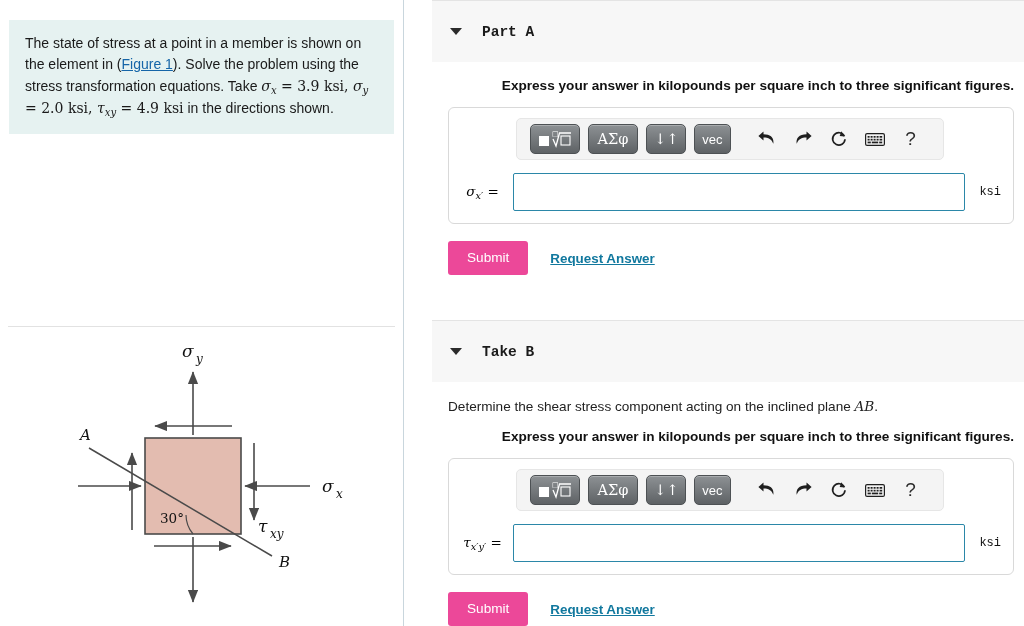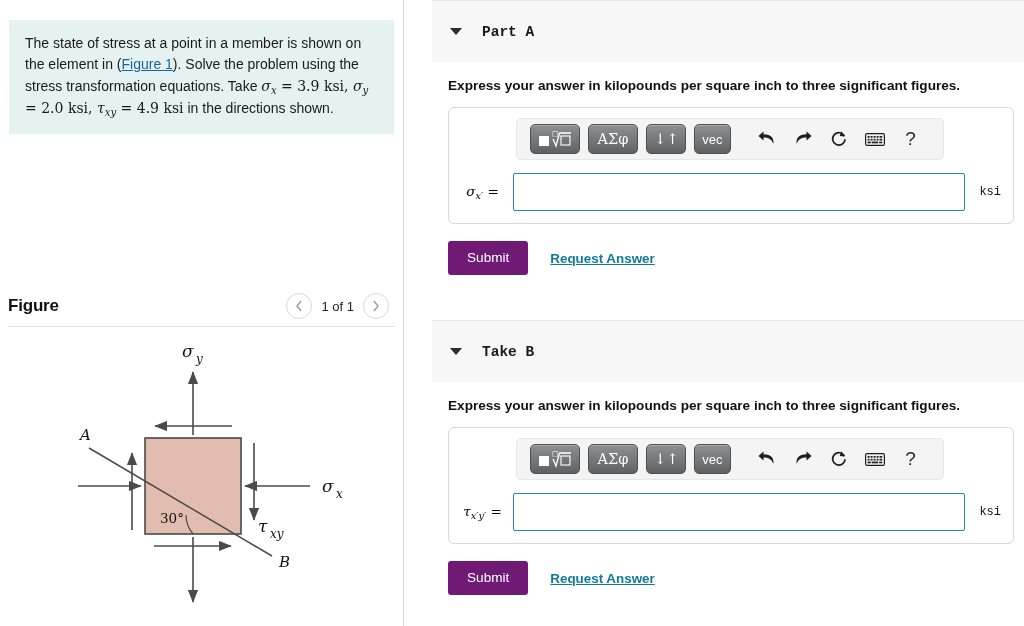--- a/index.html
+++ b/index.html
@@ -71,21 +71,21 @@
     width: 0; height: 0;
     border-left: 6px solid transparent;
     border-right: 6px solid transparent;
     border-top: 7px solid #2b2b2b;
     margin-right: 20px;
   }
   .part-label { font-size: 14.5px; font-weight: bold; color: #1b1b1b; font-family: Liberation Mono, monospace; }
 
   .part-body { position: absolute; left: 44px; right: 10px; }
   .prompt { font-size: 13.6px; color: #222; margin-bottom: 15px; }
-  .prompt-bold { font-size: 13.6px; color: #111; font-weight: bold; margin-bottom: 14px; }
+  .prompt-bold { font-size: 13.6px; color: #111; font-weight: bold; margin-bottom: 14px; text-align: right; }
 
   .answer-box {
     border: 1px solid #d9d9d9;
     border-radius: 6px;
     background: #fff;
     padding: 10px 12px 12px 12px;
   }
   .toolbar {
     background: #f4f4f4;
     border: 1px solid #e6e6e6;
@@ -147,21 +147,21 @@
   .unit {
     font-family: Liberation Mono, monospace;
     font-size: 12px;
     color: #111;
     padding-left: 14px;
     white-space: nowrap;
   }
 
   .actions { display: flex; align-items: center; margin-top: 17px; }
   .submit-btn {
-    background: #701a75;
+    background: #ec4899;
     color: #fff;
     border: none;
     border-radius: 3px;
     font-size: 13.6px;
     font-family: "Liberation Sans", sans-serif;
     padding: 9px 19px 10px 19px;
     cursor: pointer;
   }
   .request-link {
     color: #11789e;
@@ -176,36 +176,20 @@
 <body>
 
 <div class="page">
 
   <div class="left-col">
 
     <div class="problem-box">
       <span>The state of stress at a point in a member is shown on the element in (</span><a class="fig-link" href="#">Figure 1</a><span>). Solve the problem using the stress transformation equations. Take </span><span class="mvar">σ</span><span class="sub">x</span><span class="mn"> = 3.9 ksi, </span><span class="mvar">σ</span><span class="sub">y</span><span class="mn"> = 2.0 ksi, </span><span class="mvar">τ</span><span class="sub">xy</span><span class="mn"> = 4.9 ksi</span><span> in the directions shown.</span>
     </div>
 
-    <div class="figure-header">
-      <div class="figure-title">Figure</div>
-      <div class="fig-nav">
-        <div class="nav-circle">
-          <svg width="8" height="12" viewBox="0 0 8 12" fill="none" stroke="#9a9a9a" stroke-width="1.4">
-              <path d="M6 1 L2 6 L6 11"></path>
-            </svg>
-        </div>
-        <div class="fig-count">1 of 1</div>
-        <div class="nav-circle">
-          <svg width="8" height="12" viewBox="0 0 8 12" fill="none" stroke="#9a9a9a" stroke-width="1.4">
-              <path d="M2 1 L6 6 L2 11"></path>
-            </svg>
-        </div>
-      </div>
-    </div>
     <div class="fig-divider"></div>
 
     <div class="figure-canvas">
       <svg width="404" height="296" viewBox="0 0 404 296">
         <defs>
           <marker id="ah" markerWidth="9" markerHeight="9" refX="7.5" refY="3.2" orient="auto">
             <path d="M0,0 L8,3.2 L0,6.4 Z" fill="#4a4a4a"></path>
           </marker>
         </defs>
 
@@ -324,20 +308,21 @@
         <a class="request-link" href="#">Request Answer</a>
       </div>
     </div>
 
     <div class="part-header" style="top:320px;">
       <div class="caret"></div>
       <div class="part-label">Take B</div>
     </div>
 
     <div class="part-body" style="top:398px;">
+      <div class="prompt"><span>Determine the shear stress component acting on the inclined plane </span><span class="mvar">AB</span><span>.</span></div>
       <div class="prompt-bold">Express your answer in kilopounds per square inch to three significant figures.</div>
 
       <div class="answer-box">
         <div class="toolbar">
           <div class="tb-btn">
             <svg width="34" height="20" viewBox="0 0 34 20">
               <rect x="1" y="7" width="10" height="10" fill="#ffffff"></rect>
               <text x="14" y="7" font-family="DejaVu Serif, serif" font-size="7" fill="#ffffff">□</text>
               <path d="M15 10 L18 17 L21.5 4 L33 4" stroke="#ffffff" stroke-width="1.3" fill="none"></path>
               <rect x="23" y="7" width="9" height="9" fill="none" stroke="#ffffff" stroke-width="1.1"></rect>

